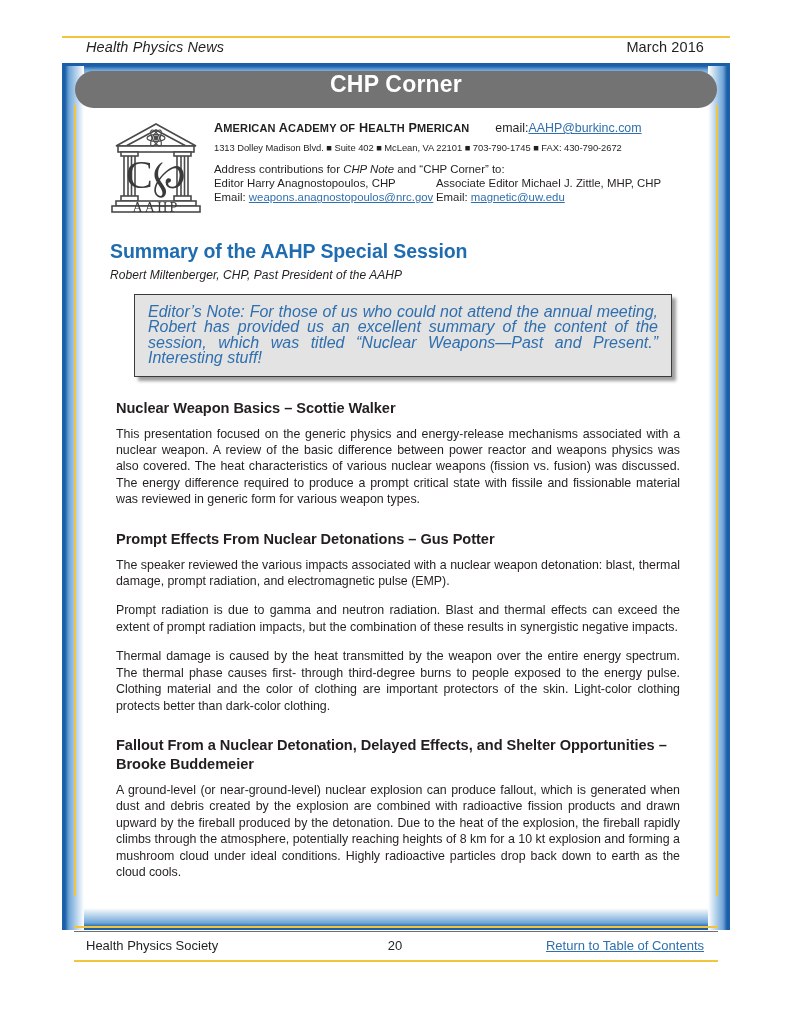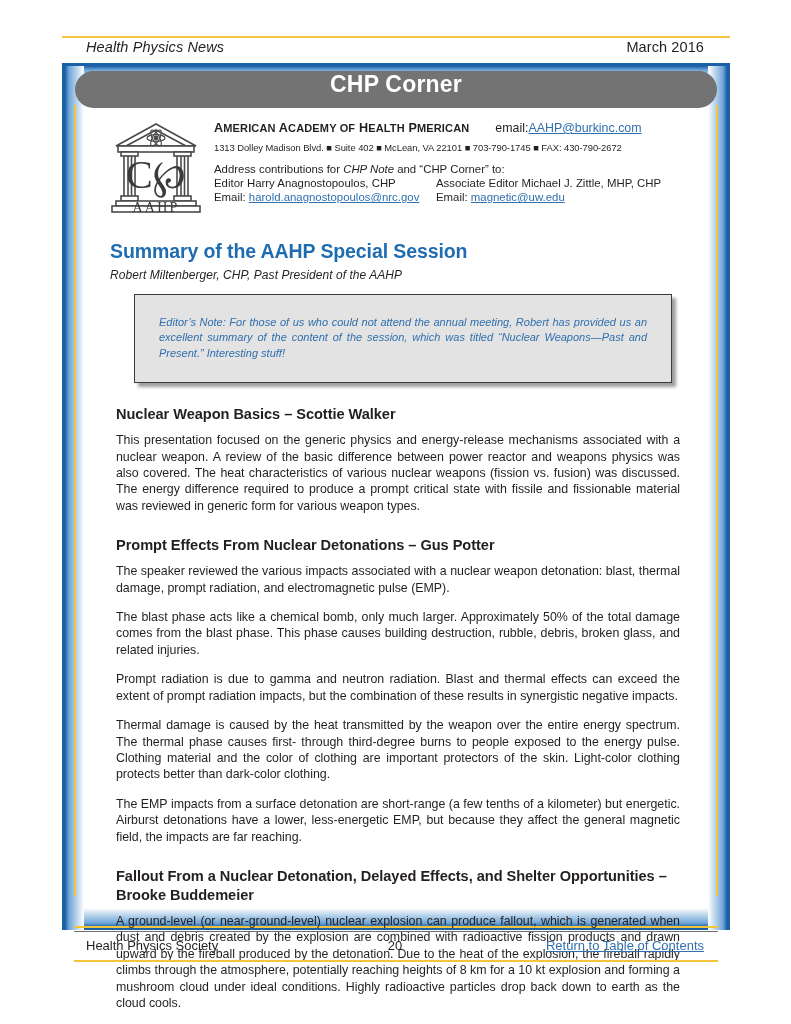--- a/index.html
+++ b/index.html
@@ -219,22 +219,22 @@
     padding-right: 10px;
   }
   .note {
     position: relative;
     background: #e3e3e3;
     border: 1px solid #3b3b3b;
     padding: 9px 13px 10px 13px;
     box-shadow: 4px 4px 3px rgba(80,80,80,.55);
   }
   .note p {
-    margin: 11px;
-    font-size: 11px;
+    margin: 0;
+    font-size: 16px;
     line-height: 15.4px;
     font-style: italic;
     color: #2f6fae;
     text-align: justify;
   }
 
   
   .sec {
     padding-left: 6px;
     padding-right: 2px;
@@ -373,21 +373,21 @@
 
           <div class="addr-line">1313 Dolley Madison Blvd.  ■  Suite 402  ■  McLean, VA 22101 ■ 703-790-1745 ■ FAX: 430-790-2672</div>
 
           <div class="contrib">
             <div><span>Address contributions for </span><i>CHP Note</i><span> and “CHP Corner” to:</span></div>
             <div class="contrib-row">
               <span class="contrib-col-a">Editor Harry Anagnostopoulos, CHP</span>
               <span>Associate Editor Michael J. Zittle, MHP, CHP</span>
             </div>
             <div class="contrib-row">
-              <span class="contrib-col-a"><span>Email:</span> <a class="contrib-link" href="#">harold.anagnostopoulos@nrc.gov</a></span>
+              <span class="contrib-col-a"><span>Email:</span> <a class="contrib-link" href="#">weapons.anagnostopoulos@nrc.gov</a></span>
               <span><span>Email:</span> <a class="contrib-link" href="#">magnetic@uw.edu</a></span>
             </div>
           </div>
 
         </div>
       </div>
 
       <div class="article-title">Summary of the AAHP Special Session</div>
       <div class="byline">Robert Miltenberger, CHP, Past President of the AAHP</div>
 
@@ -398,24 +398,22 @@
       </div>
 
       <div class="sec">
         <h2>Nuclear Weapon Basics – Scottie Walker</h2>
         <p>This presentation focused on the generic physics and energy-release mechanisms associated with a nuclear weapon. A review of the basic difference between power reactor and weapons physics was also covered. The heat characteristics of various nuclear weapons (fission vs. fusion) was discussed. The energy difference required to produce a prompt critical state with fissile and fissionable material was reviewed in generic form for various weapon types.</p>
       </div>
 
       <div class="sec">
         <h2>Prompt Effects From Nuclear Detonations – Gus Potter</h2>
         <p>The speaker reviewed the various impacts associated with a nuclear weapon detonation: blast, thermal damage, prompt radiation, and electromagnetic pulse (EMP).</p>
-        <p>The blast phase acts like a chemical bomb, only much larger. Approximately 50% of the total damage comes from the blast phase. This phase causes building destruction, rubble, debris, broken glass, and related injuries.</p>
         <p>Prompt radiation is due to gamma and neutron radiation. Blast and thermal effects can exceed the extent of prompt radiation impacts, but the combination of these results in synergistic negative impacts.</p>
         <p>Thermal damage is caused by the heat transmitted by the weapon over the entire energy spectrum. The thermal phase causes first- through third-degree burns to people exposed to the energy pulse. Clothing material and the color of clothing are important protectors of the skin. Light-color clothing protects better than dark-color clothing.</p>
-        <p>The EMP impacts from a surface detonation are short-range (a few tenths of a kilometer) but energetic. Airburst detonations have a lower, less-energetic EMP, but because they affect the general magnetic field, the impacts are far reaching.</p>
       </div>
 
       <div class="sec">
         <h2>Fallout From a Nuclear Detonation, Delayed Effects, and Shelter Opportunities – Brooke Buddemeier</h2>
         <p>A ground-level (or near-ground-level) nuclear explosion can produce fallout, which is generated when dust and debris created by the explosion are combined with radioactive fission products and drawn upward by the fireball produced by the detonation. Due to the heat of the explosion, the fireball rapidly climbs through the atmosphere, potentially reaching heights of 8 km for a 10 kt explosion and forming a mushroom cloud under ideal conditions. Highly radioactive particles drop back down to earth as the cloud cools.</p>
       </div>
 
     </div>
   </div>
 

